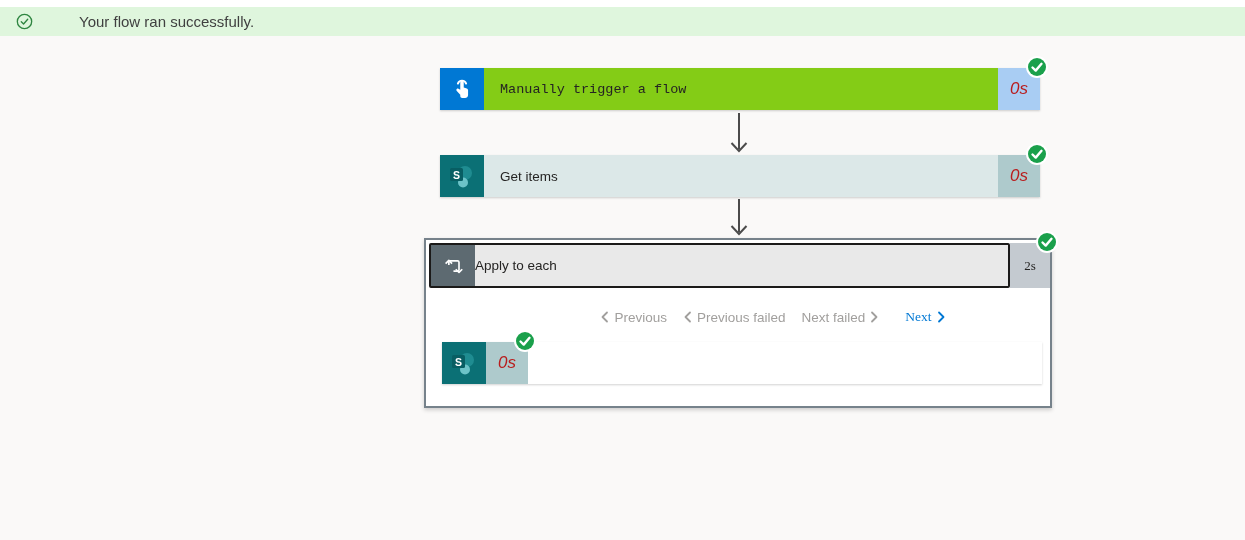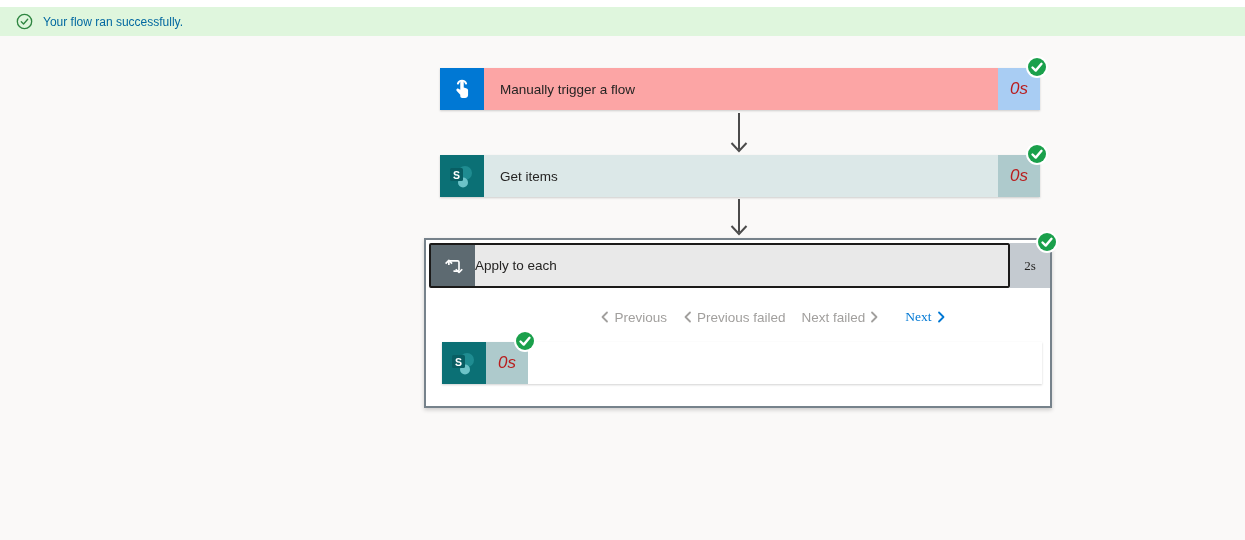--- a/index.html
+++ b/index.html
@@ -9,34 +9,34 @@
     font-family:"Liberation Sans","DejaVu Sans",sans-serif;
     color:#252423;
   }
   .page-bg{position:absolute;left:0;top:36px;width:1245px;height:504px;background:#FAF9F8;}
   
   .banner{
     position:absolute;left:0;top:7px;width:1245px;height:29px;
     background:#DFF6DD;display:flex;align-items:center;gap:10px;padding-left:16px;box-sizing:border-box;
   }
   .banner-icon{width:17px;height:17px;display:inline-flex;}
-  .banner-text{font-size:12px;color:#0369a1;}
+  .banner-text{font-size:15px;color:#404040;margin-left:36px;}
   
   .card{
     position:absolute;width:600px;height:42px;display:flex;align-items:stretch;
     box-shadow:0 1px 2px rgba(0,0,0,0.18);
   }
   .card-icon{width:44px;flex:0 0 44px;display:flex;align-items:center;justify-content:center;}
   .card-body{flex:1;display:flex;align-items:center;padding-left:16px;font-size:13.5px;color:#252423;}
   .card-duration{
     width:42px;flex:0 0 42px;display:flex;align-items:center;justify-content:center;
     font-size:17px;color:#b91c1c;position:relative;font-style:italic;
   }
   .trigger .card-icon{background:#0078D4;}
-  .trigger .card-body{background:#fca5a5;}
+  .trigger .card-body{background:#84cc16;font-family:Liberation Mono, monospace;}
   .trigger .card-duration{background:#A9CDF3;}
   .sp .card-icon{background:#0B7075;}
   .sp .card-body{background:#DCE8E8;}
   .sp .card-duration{background:#AECACC;}
   
   .status-badge{
     position:absolute;top:-10px;right:-6px;width:18px;height:18px;border-radius:50%;
     background:#1AA04B;box-shadow:0 0 0 2px #ffffff;display:flex;align-items:center;justify-content:center;
   }
   

